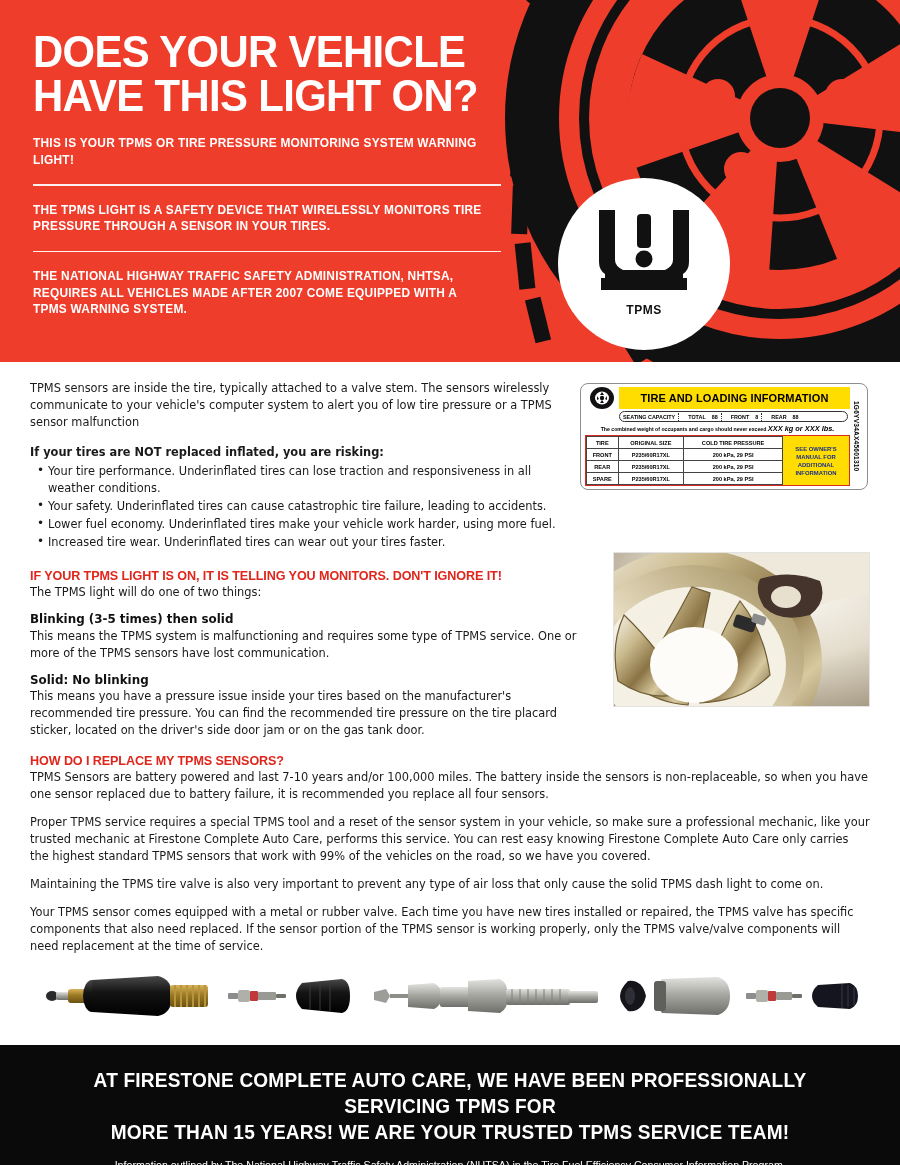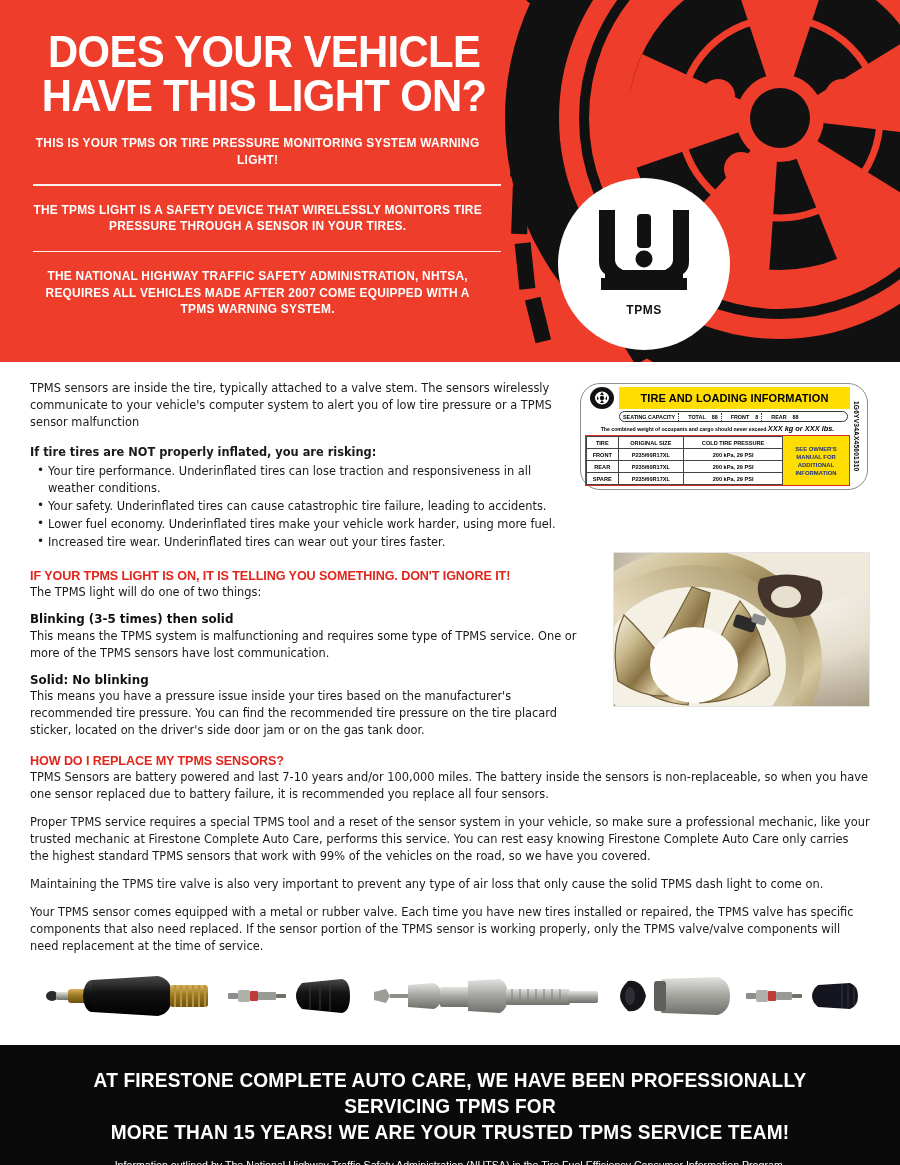--- a/index.html
+++ b/index.html
@@ -12,21 +12,21 @@
   .page { position: relative; width: 900px; height: 1165px; background: #fff; }
 
   
   .header {
     position: relative;
     width: 900px; height: 362px;
     background: #EF3D2B;
     overflow: hidden;
   }
   .header-art { position: absolute; top: 0; right: 0; width: 420px; height: 362px; }
-  .header-inner { position: relative; z-index: 3; padding: 30px 0 0 33px; width: 530px; text-align: center; }
+  .header-inner { position: relative; z-index: 3; padding: 30px 0 0 33px; width: 530px; }
 
   h1.headline {
     color: #fff;
     font-family: "Liberation Sans Narrow", "Liberation Sans", sans-serif;
     font-size: 45px;
     line-height: 44px;
     font-weight: bold;
     letter-spacing: -0.7px;
     transform: scaleX(0.93);
     transform-origin: left center;
@@ -93,21 +93,21 @@
   }
   ul.risks li::before {
     content: "•"; position: absolute; left: 7px; top: -1px; font-size: 12px;
   }
 
   
   .placard {
     position: absolute; left: 580px; top: 383px;
     width: 288px; height: 107px;
     background: #fff;
-    border: 1px solid #8d8d8d; border-radius: 20px;
+    border: 1px solid #8d8d8d; border-radius: 8px;
     padding: 3px 4px 3px 4px;
     display: flex;
   }
   .placard-main { flex: 1; display: flex; flex-direction: column; }
   .pl-top { display: flex; align-items: stretch; height: 22px; }
   .pl-wheel { width: 34px; display: flex; align-items: center; justify-content: center; }
   .pl-title {
     flex: 1; background: #FFDD00; color: #000;
     font-size: 11px; font-weight: bold; letter-spacing: 0.1px;
     display: flex; align-items: center; justify-content: center;
@@ -277,33 +277,33 @@
       </svg>
       <div class="tpms-label">TPMS</div>
     </div>
   </div>
 
   <div class="body-wrap">
 
     <div class="sec1">
       <div class="sec1-text">
         <p class="bd">TPMS sensors are inside the tire, typically attached to a valve stem. The sensors wirelessly communicate to your vehicle's computer system to alert you of low tire pressure or a TPMS sensor malfunction</p>
-        <p class="bd strong" style="margin-top:13px;">If tire tires are NOT properly inflated, you are risking:</p>
+        <p class="bd strong" style="margin-top:13px;">If your tires are NOT replaced inflated, you are risking:</p>
         <ul class="risks">
           <li class="bd">Your tire performance. Underinflated tires can lose traction and responsiveness in all weather conditions.</li>
           <li class="bd">Your safety. Underinflated tires can cause catastrophic tire failure, leading to accidents.</li>
           <li class="bd">Lower fuel economy. Underinflated tires make your vehicle work harder, using more fuel.</li>
           <li class="bd">Increased tire wear. Underinflated tires can wear out your tires faster.</li>
         </ul>
       </div>
     </div>
 
     <div class="sec2">
       <div class="sec2-text">
-        <p class="red-head">IF YOUR TPMS LIGHT IS ON, IT IS TELLING YOU SOMETHING. DON'T IGNORE IT!</p>
+        <p class="red-head">IF YOUR TPMS LIGHT IS ON, IT IS TELLING YOU MONITORS. DON'T IGNORE IT!</p>
         <p class="bd">The TPMS light will do one of two things:</p>
         <div class="gap"></div>
         <p class="blk-head">Blinking (3-5 times) then solid</p>
         <p class="bd">This means the TPMS system is malfunctioning and requires some type of TPMS service. One or more of the TPMS sensors have lost communication.</p>
         <div class="gap"></div>
         <p class="blk-head">Solid: No blinking</p>
         <p class="bd">This means you have a pressure issue inside your tires based on the manufacturer's recommended tire pressure. You can find the recommended tire pressure on the tire placard sticker, located on the driver's side door jam or on the gas tank door.</p>
       </div>
 
       <div class="wheel-photo">

